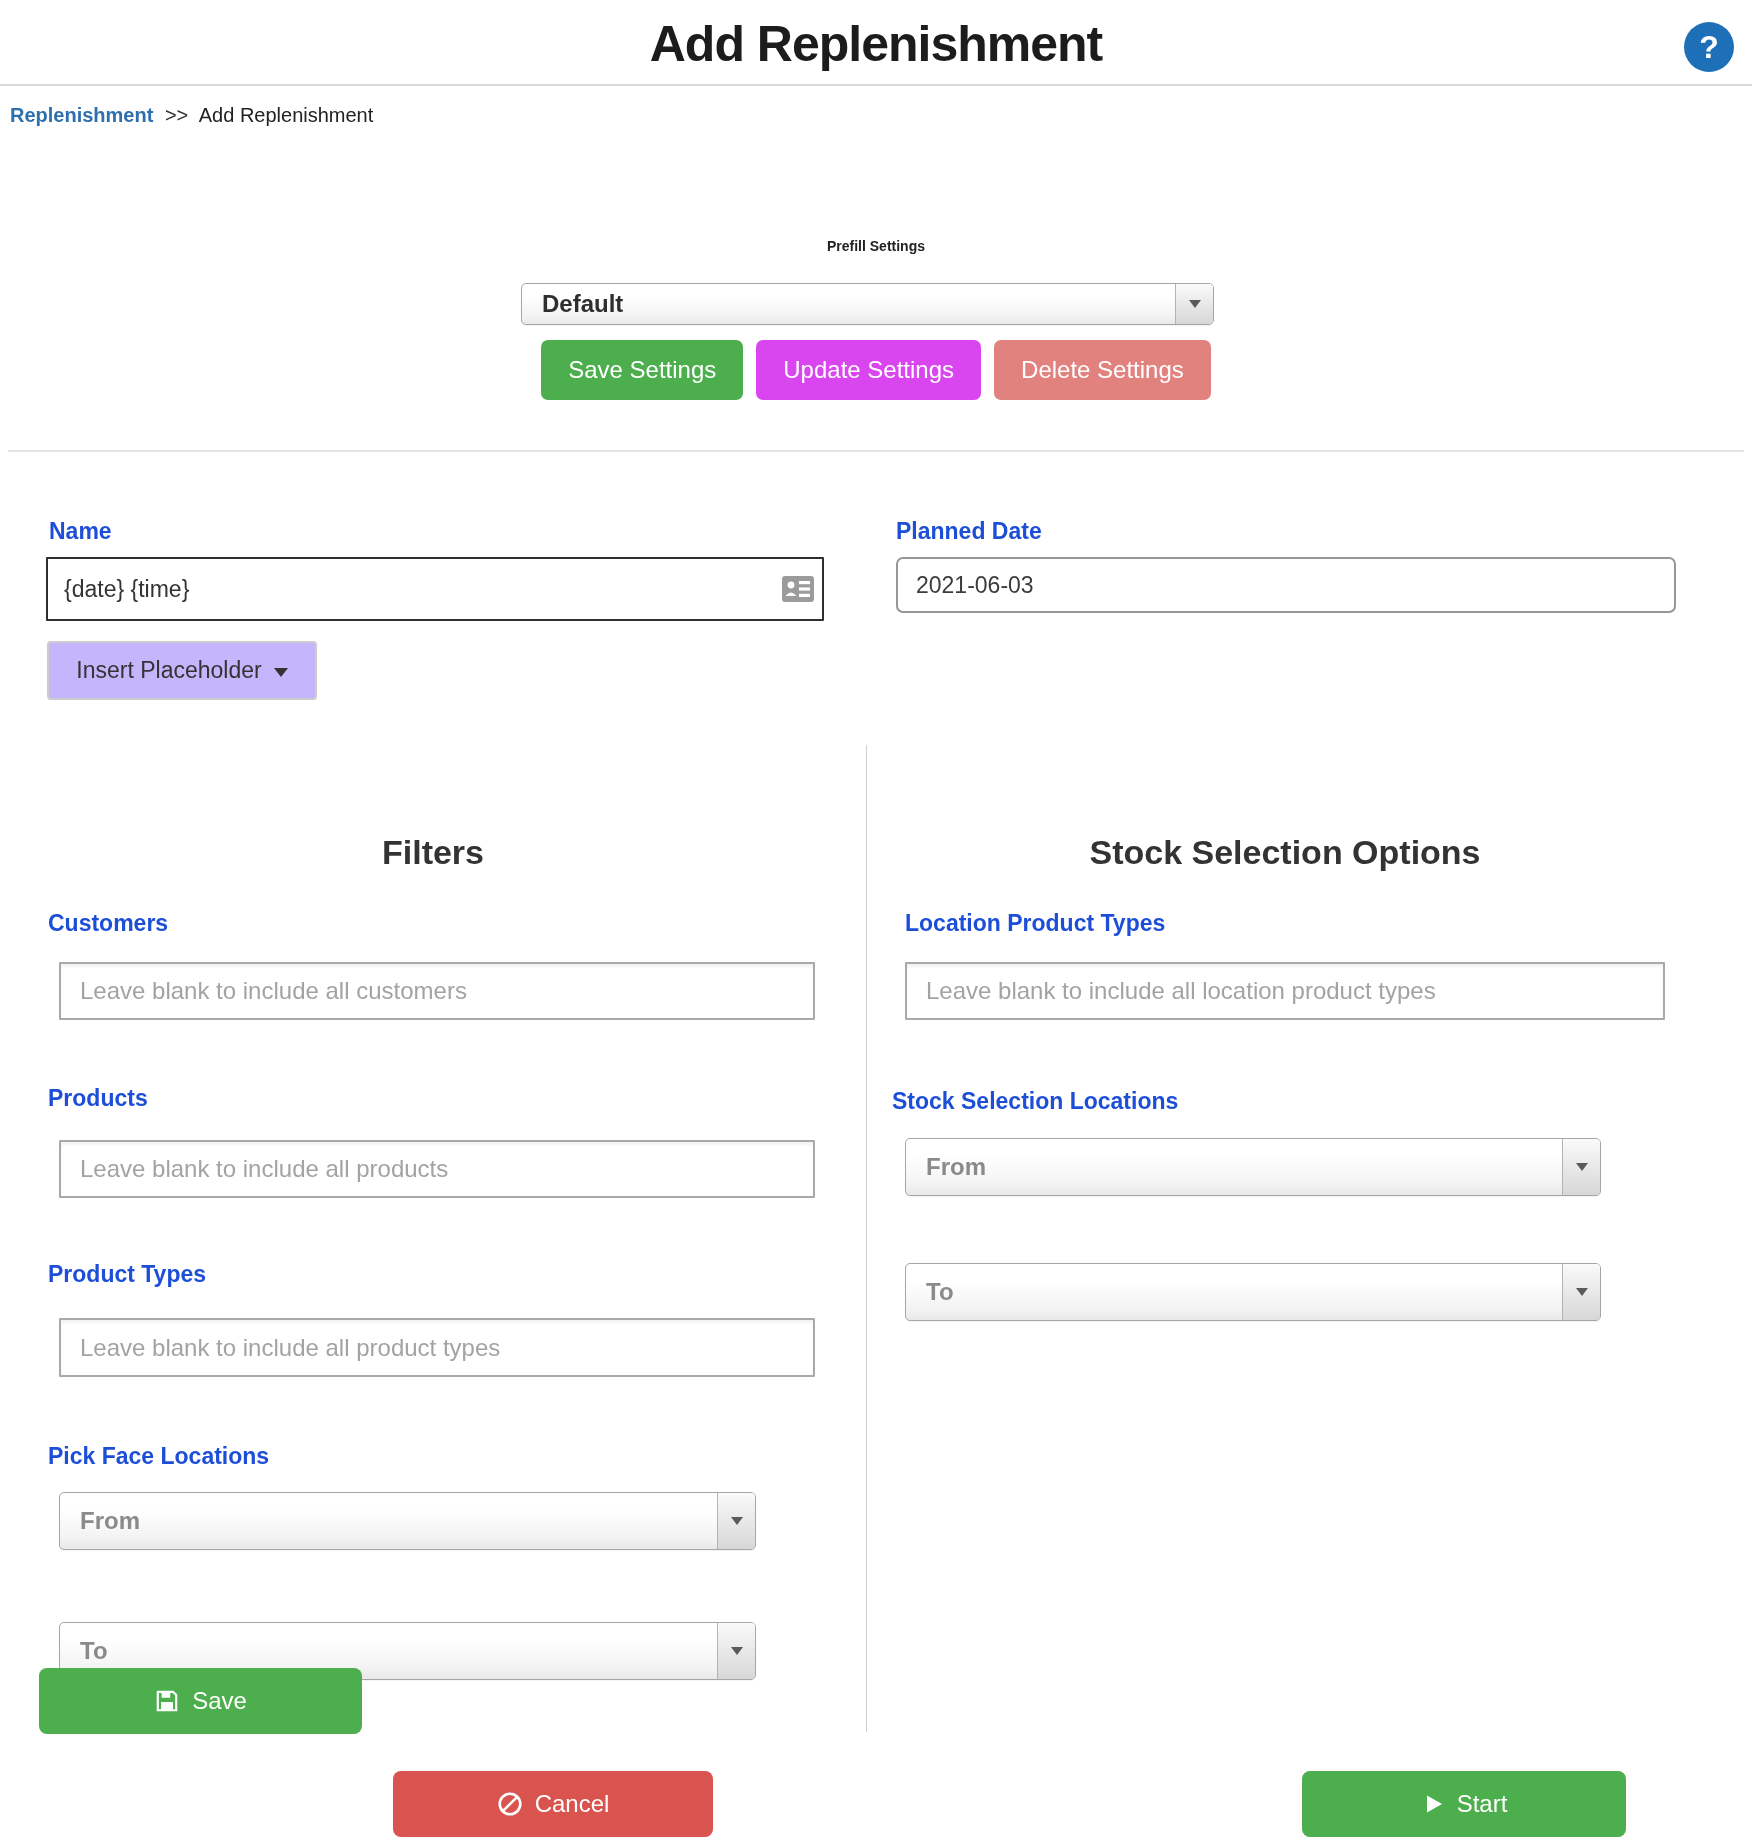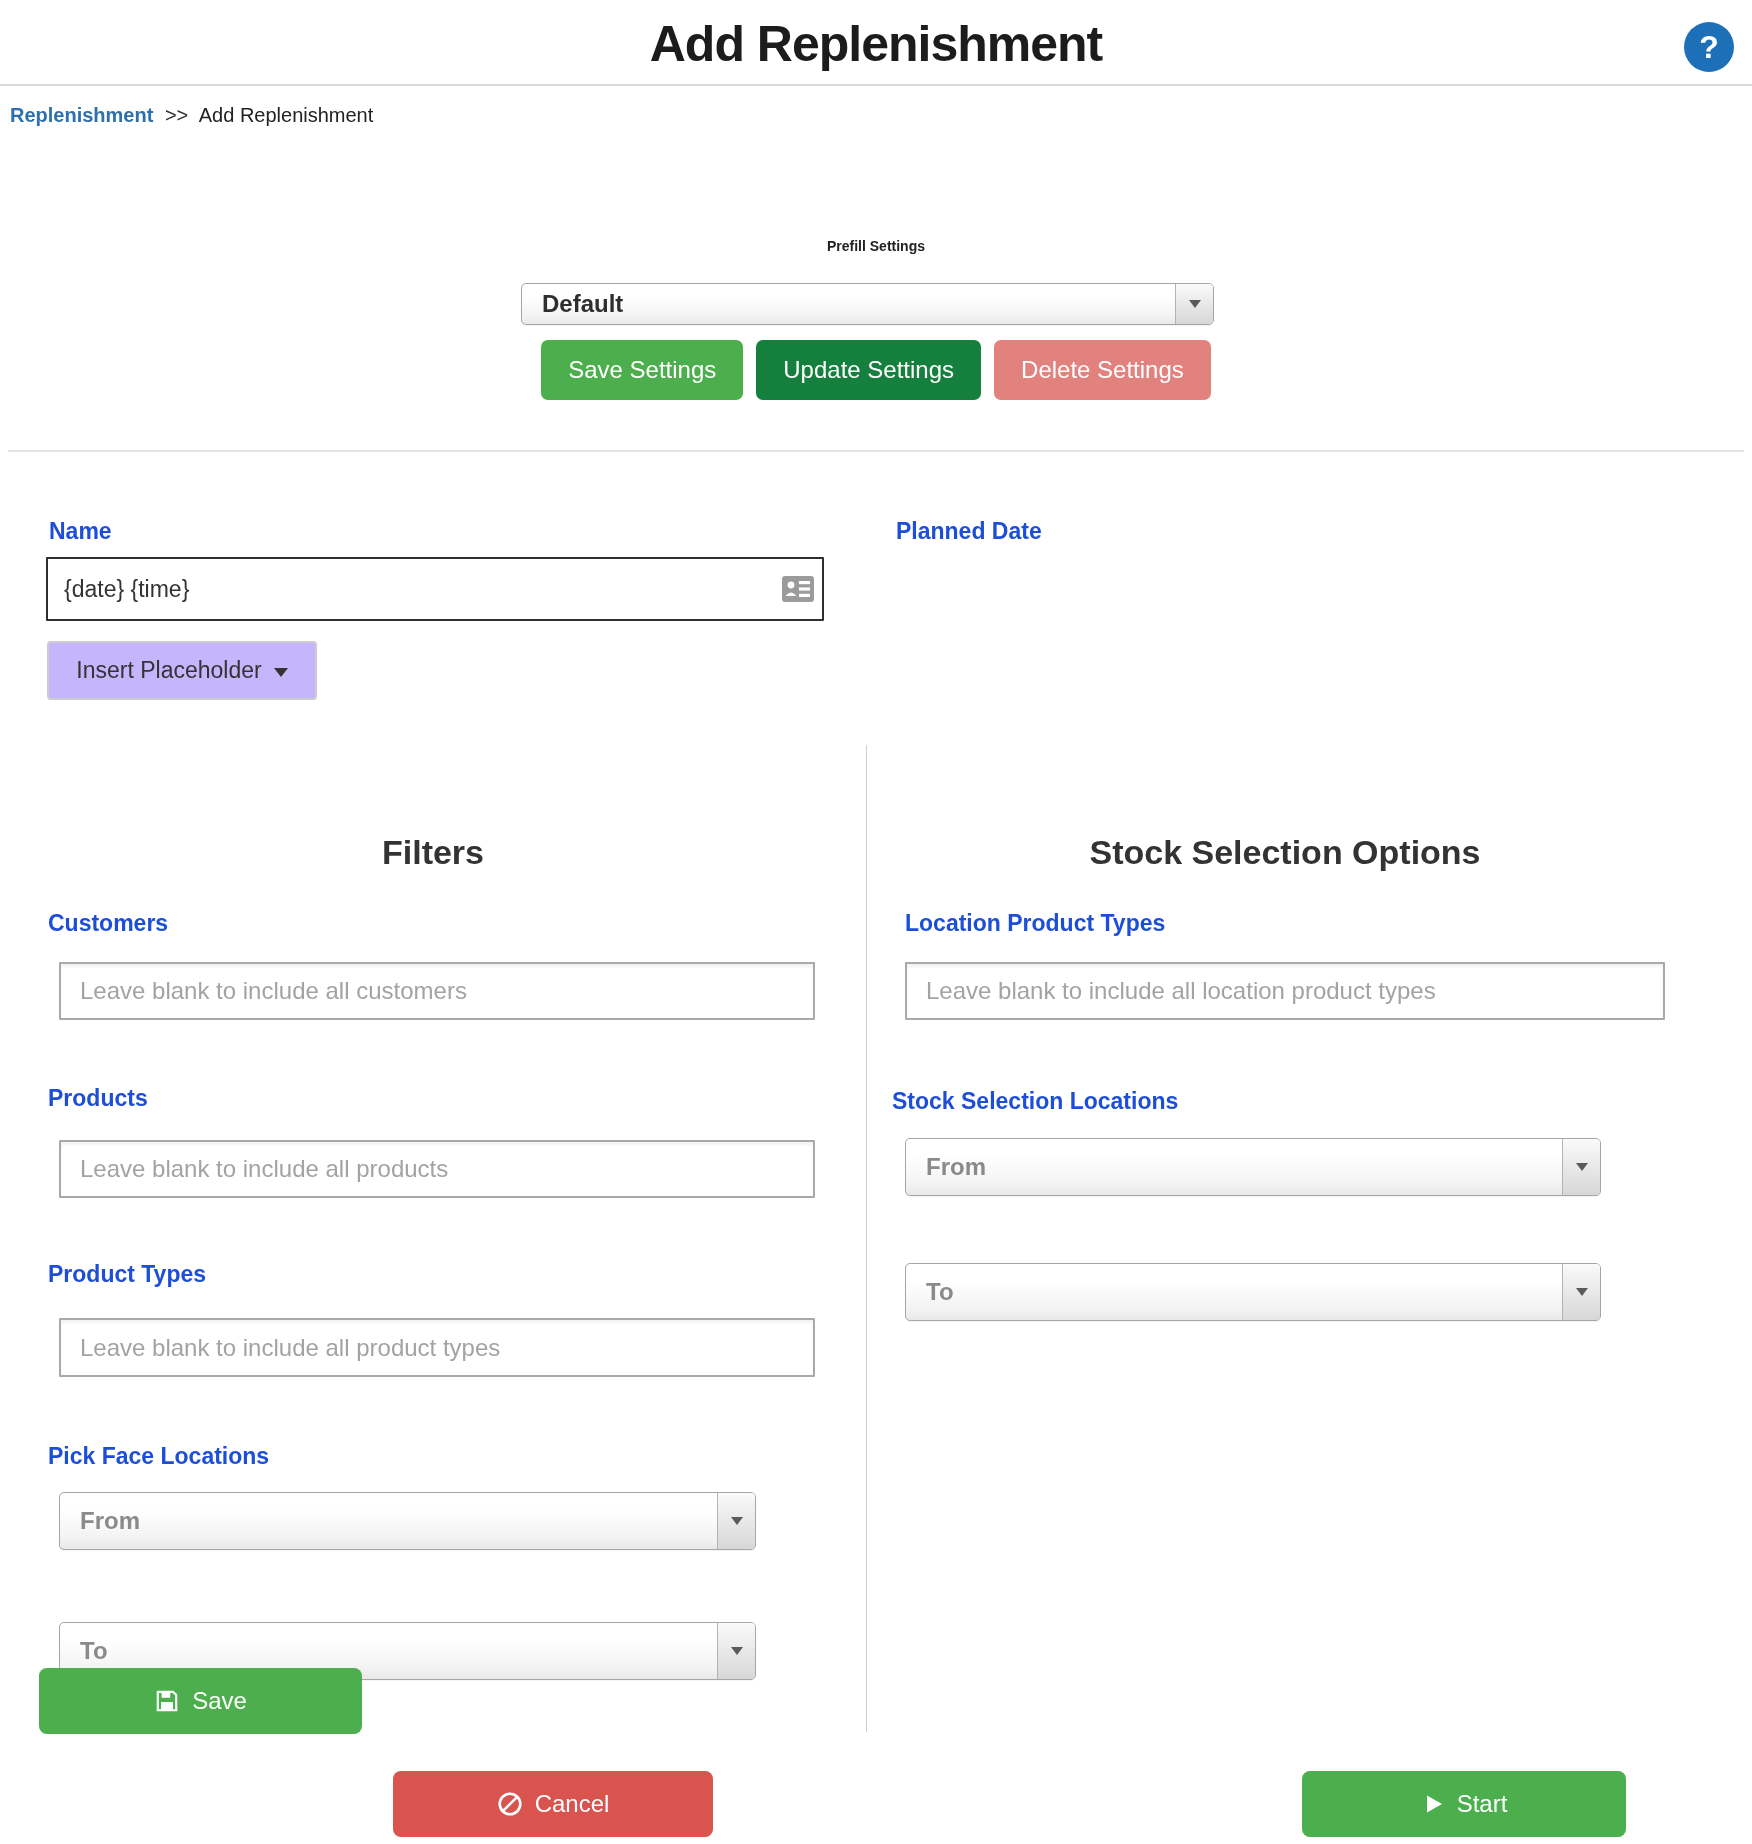--- a/index.html
+++ b/index.html
@@ -36,21 +36,21 @@
     background:linear-gradient(#fafafa, #d7d7d7); border-radius:0 4px 4px 0;
     display:flex; align-items:center; justify-content:center; }
   .select .arrow-box .tri { width:0; height:0; border-left:6px solid transparent;
     border-right:6px solid transparent; border-top:8px solid #5a5a5a; }
   .prefill-select { left:521px; top:283px; width:693px; height:42px; }
   .prefill-buttons { left:0; top:340px; width:1752px; display:flex; justify-content:center; gap:13px; }
   .btn { border:none; border-radius:7px; color:#fff; font-size:24px; font-family:inherit;
     cursor:pointer; display:inline-flex; align-items:center; justify-content:center; gap:12px; }
   .btn-sm { height:60px; padding:0 27px; }
   .btn-green { background:#4cae4c; }
-  .btn-lightgreen { background:#15803d; }
+  .btn-lightgreen { background:#d946ef; }
   .btn-lightred { background:#e2827f; }
   .btn-red { background:#d9534f; }
 
   .hr-divider { left:8px; top:450px; width:1736px; height:0; border-top:2px solid #e3e3e3; }
 
   
   .field-label { font-size:23px; font-weight:700; color:#1d4ed8; }
   .name-label { left:49px; top:518px; }
   .planned-label { left:896px; top:518px; }
   .name-input { left:46px; top:557px; width:778px; height:64px; border:2px solid #2f2f2f; border-radius:1px;
@@ -134,20 +134,21 @@
     <svg width="32" height="26" viewBox="0 0 32 26">
       <rect x="0" y="0" width="32" height="26" rx="3" fill="#9b9b9b"></rect>
       <circle cx="9" cy="9" r="3.4" fill="#fff"></circle>
       <path d="M3.5 20 q5.5 -7 11 0 z" fill="#fff"></path>
       <rect x="17" y="5" width="11" height="3.2" fill="#fff"></rect>
       <rect x="17" y="11.4" width="11" height="3.2" fill="#fff"></rect>
       <rect x="17" y="17.8" width="11" height="3.2" fill="#fff"></rect>
     </svg>
   </span>
   <div class="abs field-label planned-label">Planned Date</div>
+  <input class="abs planned-input" type="text" value="2021-06-03" style="">
 
   <button class="abs insert-btn">
     <span>Insert Placeholder</span>
     <span class="caret-down"></span>
   </button>
 
   <div class="abs col-divider"></div>
 
   <div class="abs col-heading filters-heading">Filters</div>
 

